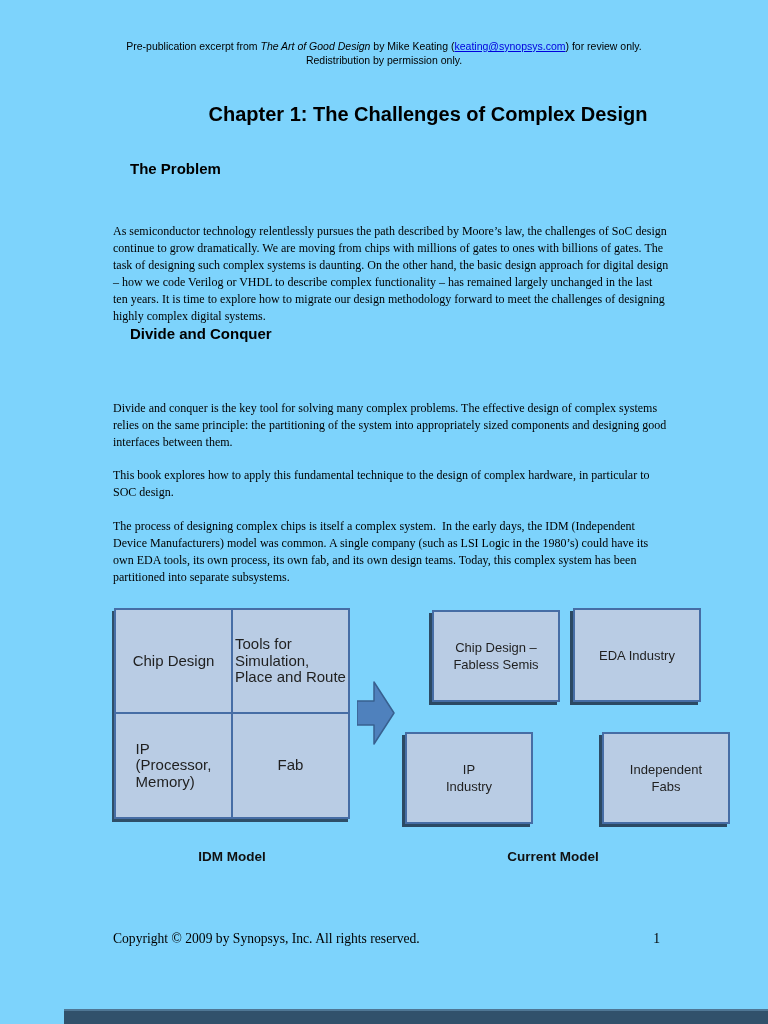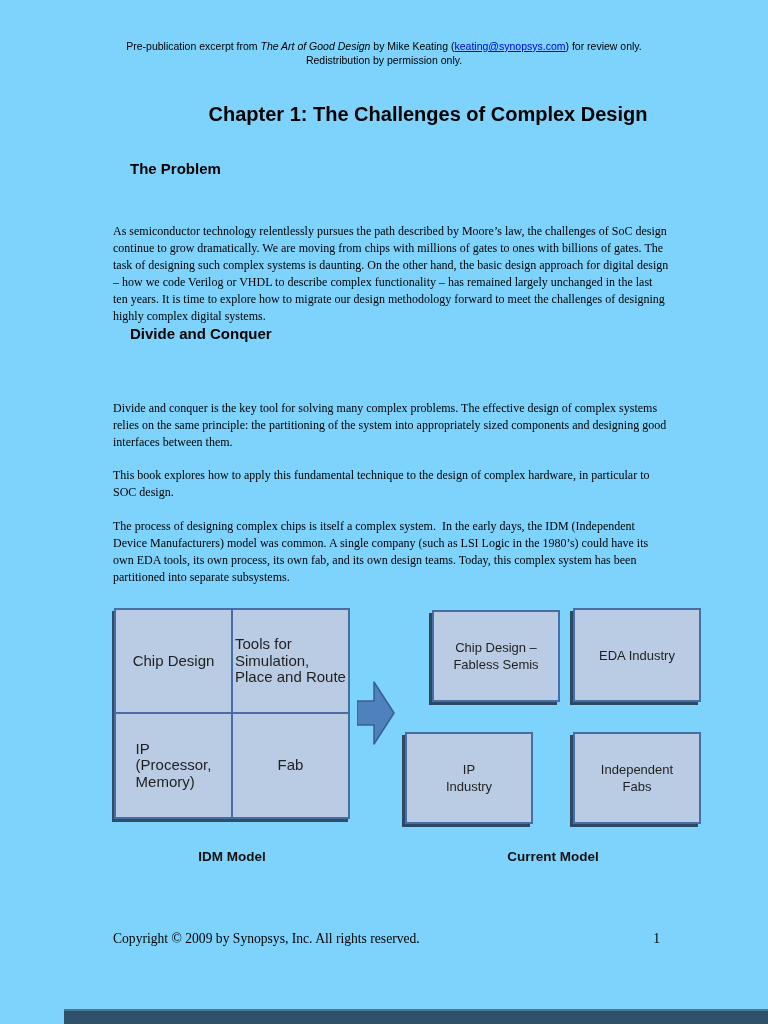--- a/index.html
+++ b/index.html
@@ -46,21 +46,21 @@
   .arrow-wrap{position:absolute;left:357px;top:681px;width:38px;height:64px;}
 
   .cm-box{position:absolute;width:124px;background:#b9cce4;border:2px solid #466da5;
     box-shadow:-3px 3px 0 rgba(32,54,77,0.88);
     display:flex;align-items:center;justify-content:center;text-align:center;
     font-family:"Liberation Sans", sans-serif;font-size:13px;line-height:17px;
     color:#1f1f1f;white-space:pre-line;}
   .cm-b1{left:404px;top:610px;height:88px;margin-left:28px;}
   .cm-b2{left:573px;top:608px;height:90px;}
   .cm-b3{left:405px;top:732px;height:88px;}
-  .cm-b4{left:573px;top:732px;height:88px;}
+  .cm-b4{left:602px;top:732px;height:88px;}
 
   .diagram-caption{position:absolute;top:849px;text-align:center;
     font-family:"Liberation Sans", sans-serif;font-weight:600;font-size:13.5px;color:#111;}
   .cap-idm{left:114px;width:236px;}
   .cap-current{left:404px;width:298px;}
 
   
   .footer{position:absolute;left:113px;top:931px;width:547px;display:flex;
     justify-content:space-between;font-size:13.6px;}
 

